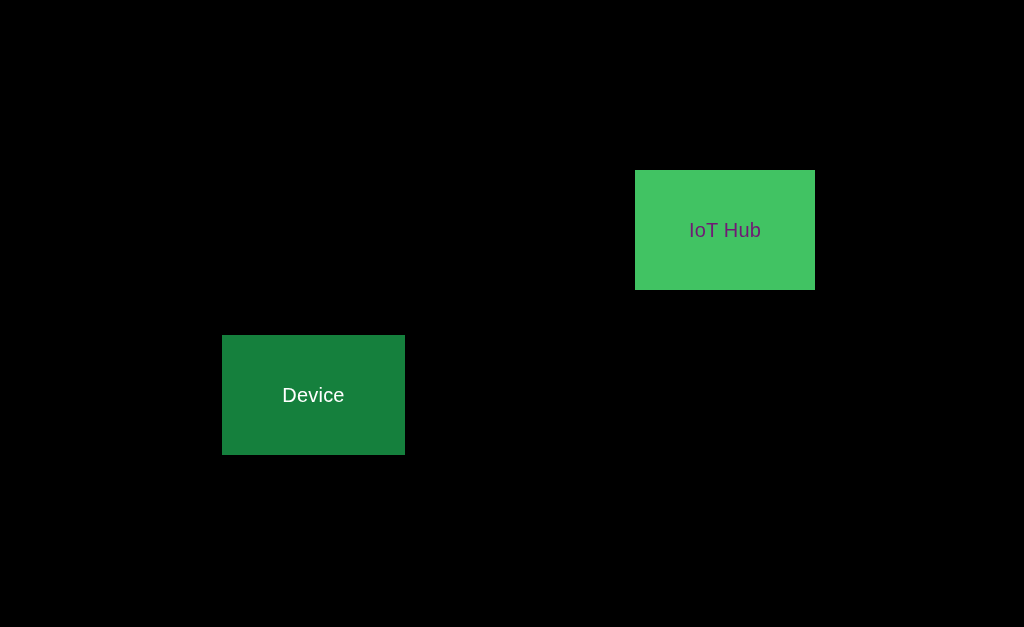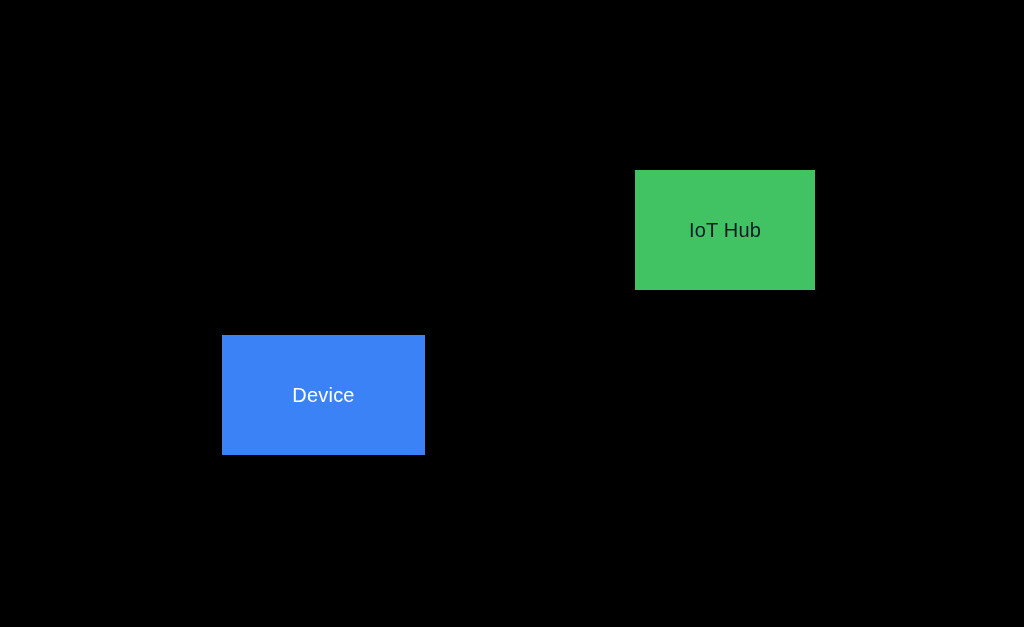--- a/index.html
+++ b/index.html
@@ -26,21 +26,21 @@
     line-height: 1.2;
     letter-spacing: 0.2px;
     user-select: none;
   }
 </style>
 </head>
 <body>
 
 <div class="canvas" style="width: 1024px; height: 627px; background: rgb(0, 0, 0);">
 
-  <div class="node" style="left: 222px; top: 335px; width: 203px; height: 120px; background: #3b82f6; color: rgb(255, 255, 255);">
+  <div class="node" style="left: 222px; top: 335px; width: 183px; height: 120px; background: #15803d; color: rgb(255, 255, 255);">
     <span class="node-label">Device</span>
   </div>
 
-  <div class="node" style="left: 635px; top: 170px; width: 180px; height: 120px; background: rgb(65, 195, 99); color: #0f172a; justify-content: center;">
+  <div class="node" style="left: 635px; top: 170px; width: 180px; height: 120px; background: rgb(65, 195, 99); color: #701a75; justify-content: center;">
     <span class="node-label">IoT Hub</span>
   </div>
 
 </div>
 
 </body></html>

